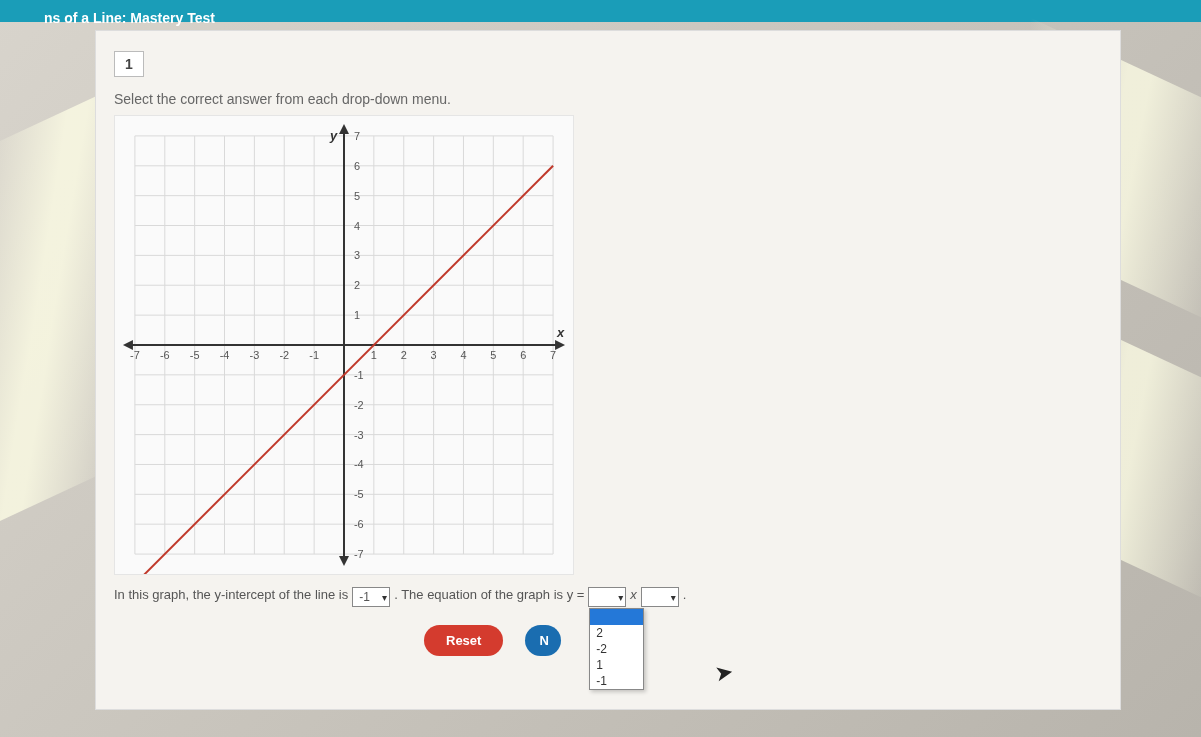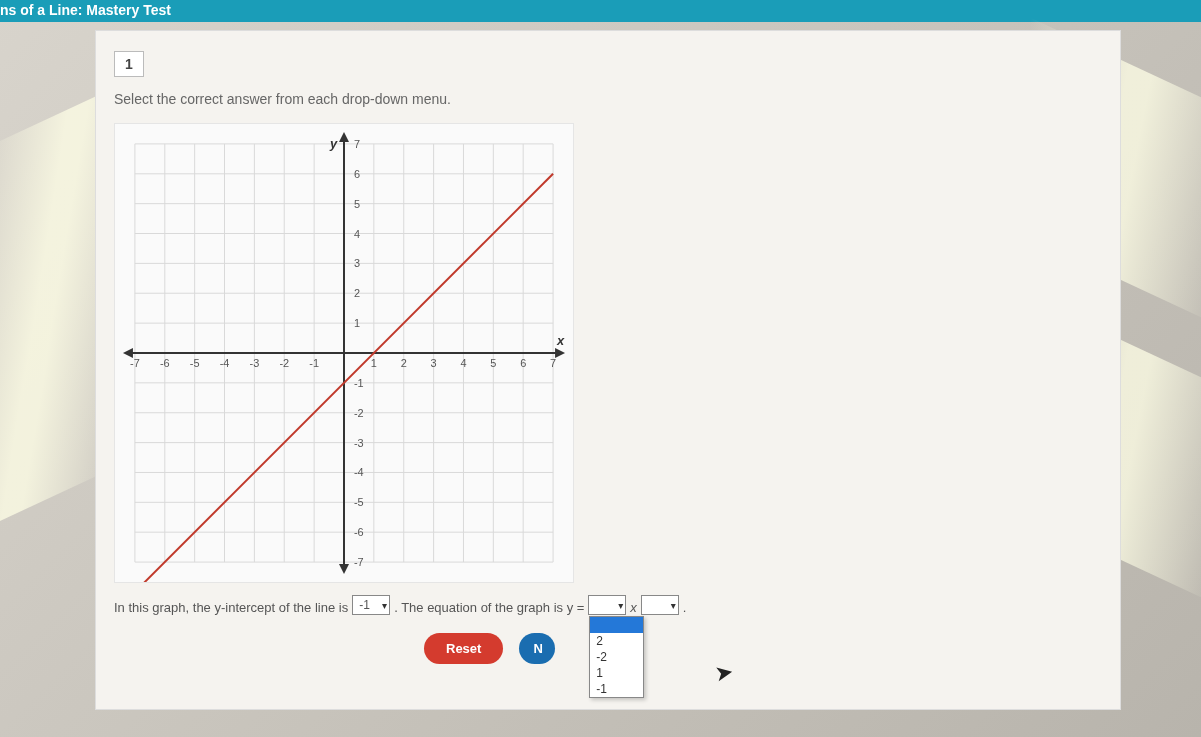--- a/index.html
+++ b/index.html
@@ -13,21 +13,21 @@
   }
   .header-bar {
     background: #1a9db8;
     color: #fff;
     padding: 4px 0 4px 0;
     font-weight: bold;
     font-size: 14px;
     height: 22px;
     position: relative;
   }
-  .header-bar span { position: absolute; left: 0; top: 2px; }
+  .header-bar span { position: absolute; left: 0; top: 10px; padding-left: 44px; }
   .page-wrap {
     background: #f5f3ef;
     margin: 8px 80px 0 95px;
     padding: 20px 18px 20px 18px;
     min-height: 680px;
     border: 1px solid #ddd;
     position: relative;
   }
   .q-num {
     display: inline-block;
@@ -35,36 +35,36 @@
     border: 1px solid #bbb;
     padding: 4px 10px;
     font-weight: bold;
     font-size: 14px;
     color: #444;
     margin-bottom: 14px;
   }
   .instruction {
     color: #666;
     font-size: 14px;
-    margin-bottom: 16px;
+    margin-bottom: 8px;
   }
   .graph-container {
     background: #fafafa;
     width: 460px;
     height: 460px;
     border: 1px solid #e5e5e5;
     position: relative;
     margin-bottom: 12px;
   }
   .graph-svg { width: 100%; height: 100%; display: block; }
   .answer-row {
     color: #555;
     font-size: 13px;
     display: flex;
-    align-items: flex-end;
+    align-items: flex-start;
     flex-wrap: wrap;
     gap: 4px;
     margin-bottom: 18px;
   }
   .dropdown {
     border: 1px solid #888;
     background: #fff;
     font-size: 12px;
     padding: 1px 2px 1px 6px;
     display: inline-flex;
@@ -74,21 +74,21 @@
     cursor: pointer;
     position: relative;
   }
   .dropdown .caret {
     margin-left: auto;
     font-size: 10px;
     color: #333;
   }
   .button-row {
     display: flex;
-    gap: 4px;
+    gap: 10px;
     margin-left: 310px;
     position: relative;
   }
   .reset-btn {
     background: #d43b2e;
     color: #fff;
     border: none;
     padding: 8px 22px;
     border-radius: 18px;
     font-weight: bold;

